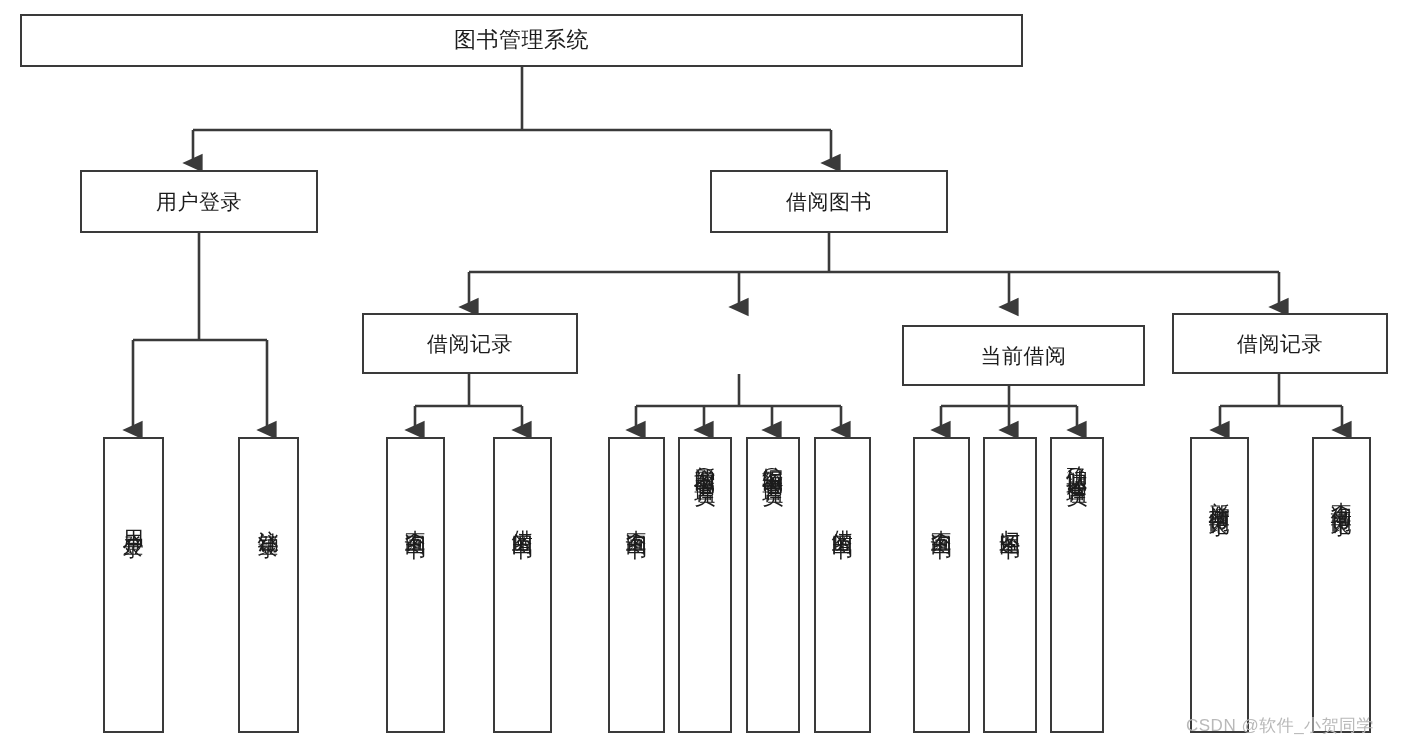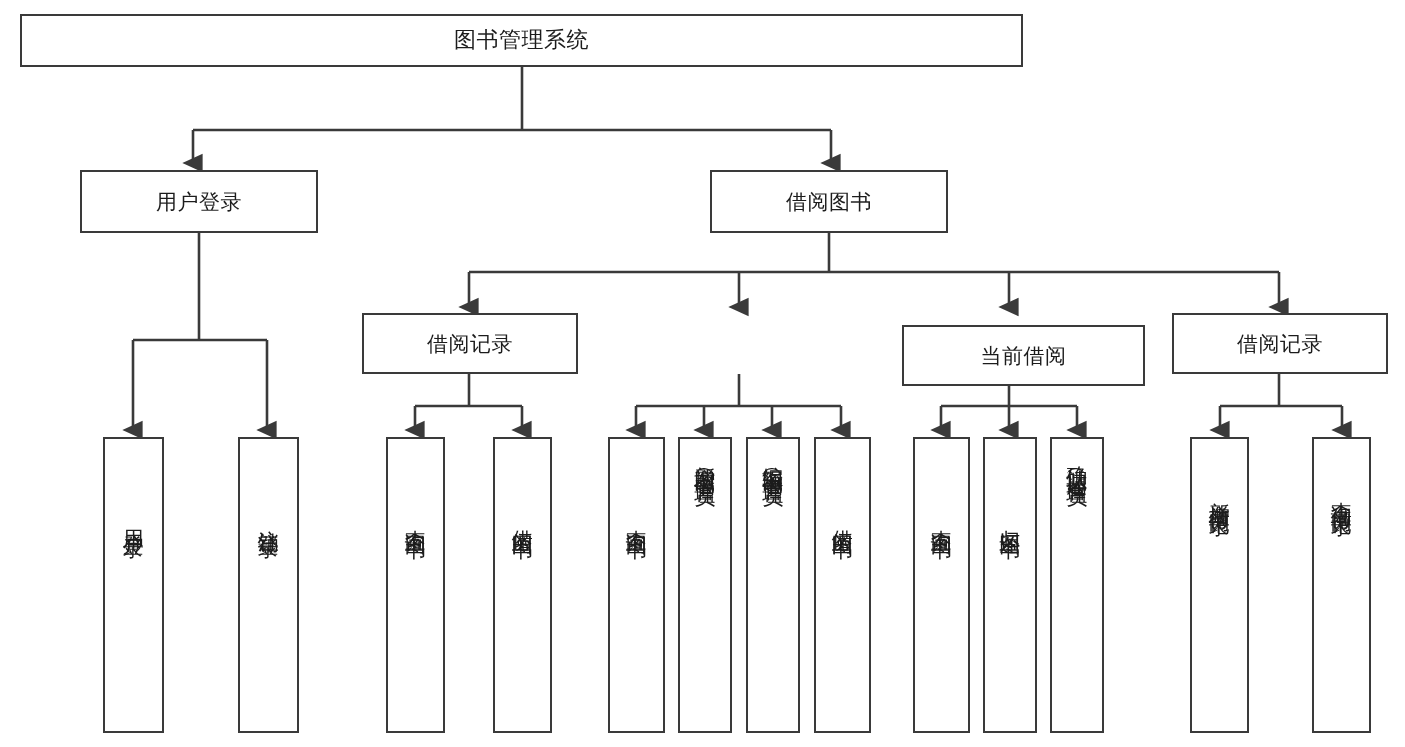--- a/index.html
+++ b/index.html
@@ -185,14 +185,15 @@
     <span class="vtext">确认归还（管理员）</span>
   </div>
 
   <div class="node leaf leaf-mid" style="left:1190px; top:437px; width:59px; height:296px;">
     <span class="vtext">新增借阅记录</span>
   </div>
   <div class="node leaf leaf-mid" style="left:1312px; top:437px; width:59px; height:296px;">
     <span class="vtext">查询借阅记录</span>
   </div>
 
+  <div class="watermark">CSDN @软件_小贺同学</div>
 
 </div>
 
 </body></html>

